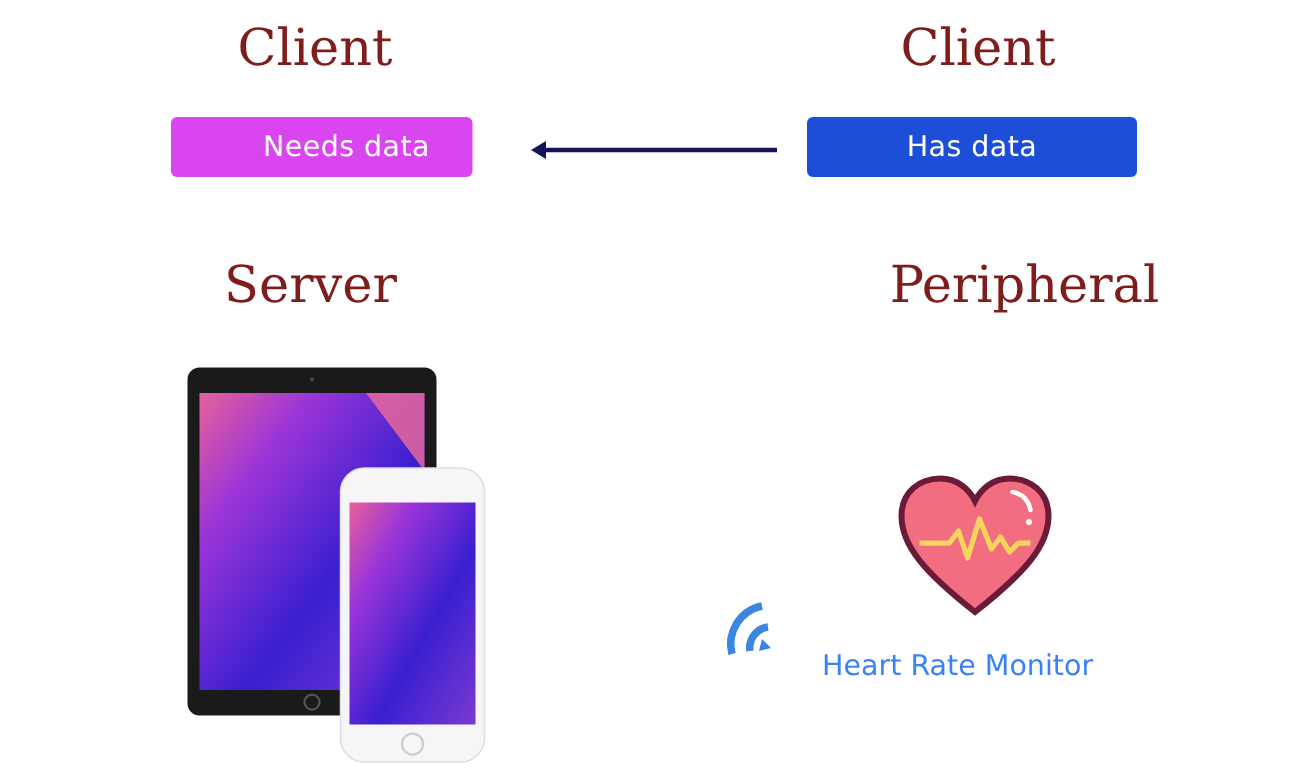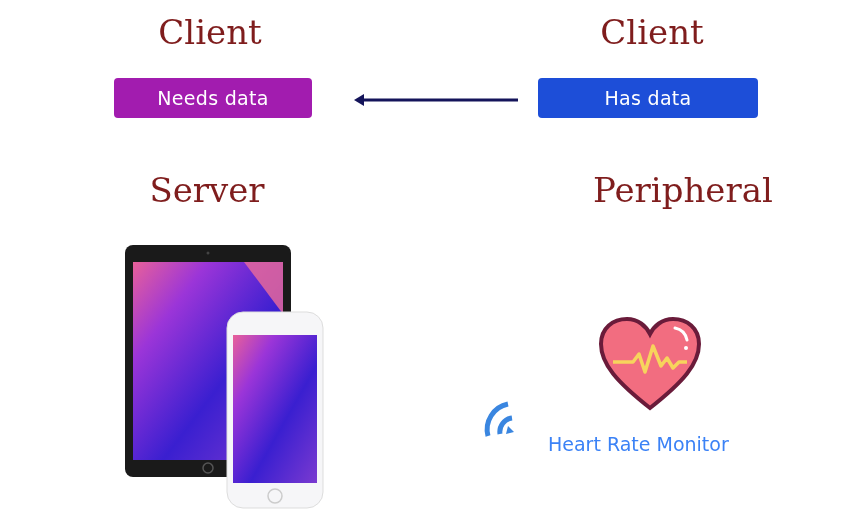--- a/index.html
+++ b/index.html
@@ -7,21 +7,21 @@
   .title{position:absolute;font-family:"DejaVu Serif",serif;font-size:34px;color:#7f1d1d;text-align:center;width:260px;}
   .pill{position:absolute;height:40px;border-radius:4px;color:#fff;font-size:19px;display:flex;align-items:center;justify-content:center;font-family:"DejaVu Sans",sans-serif;letter-spacing:0.3px;}
   .label{position:absolute;font-family:"DejaVu Sans",sans-serif;font-size:19px;color:#3b82f6;}
 </style>
 </head>
 <body>
 
 <div class="title" style="left:80px;top:12px;">Client</div>
 <div class="title" style="left:522px;top:12px;">Client</div>
 
-<div class="pill" style="left:114px;top:78px;width:198px;background:#a21caf;">
+<div class="pill" style="left:114px;top:78px;width:168px;background:#d946ef;padding-left:33px;">
   <span>Needs data</span>
 </div>
 <div class="pill" style="left:538px;top:78px;width:220px;background:#1d4ed8;">
   <span>Has data</span>
 </div>
 
 <svg style="position:absolute;left:350px;top:90px;" width="172" height="20">
   <line x1="12" y1="10" x2="168" y2="10" stroke="#14145a" stroke-width="3"></line>
   <polygon points="4,10 14,4 14,16" fill="#14145a"></polygon>
 </svg>

